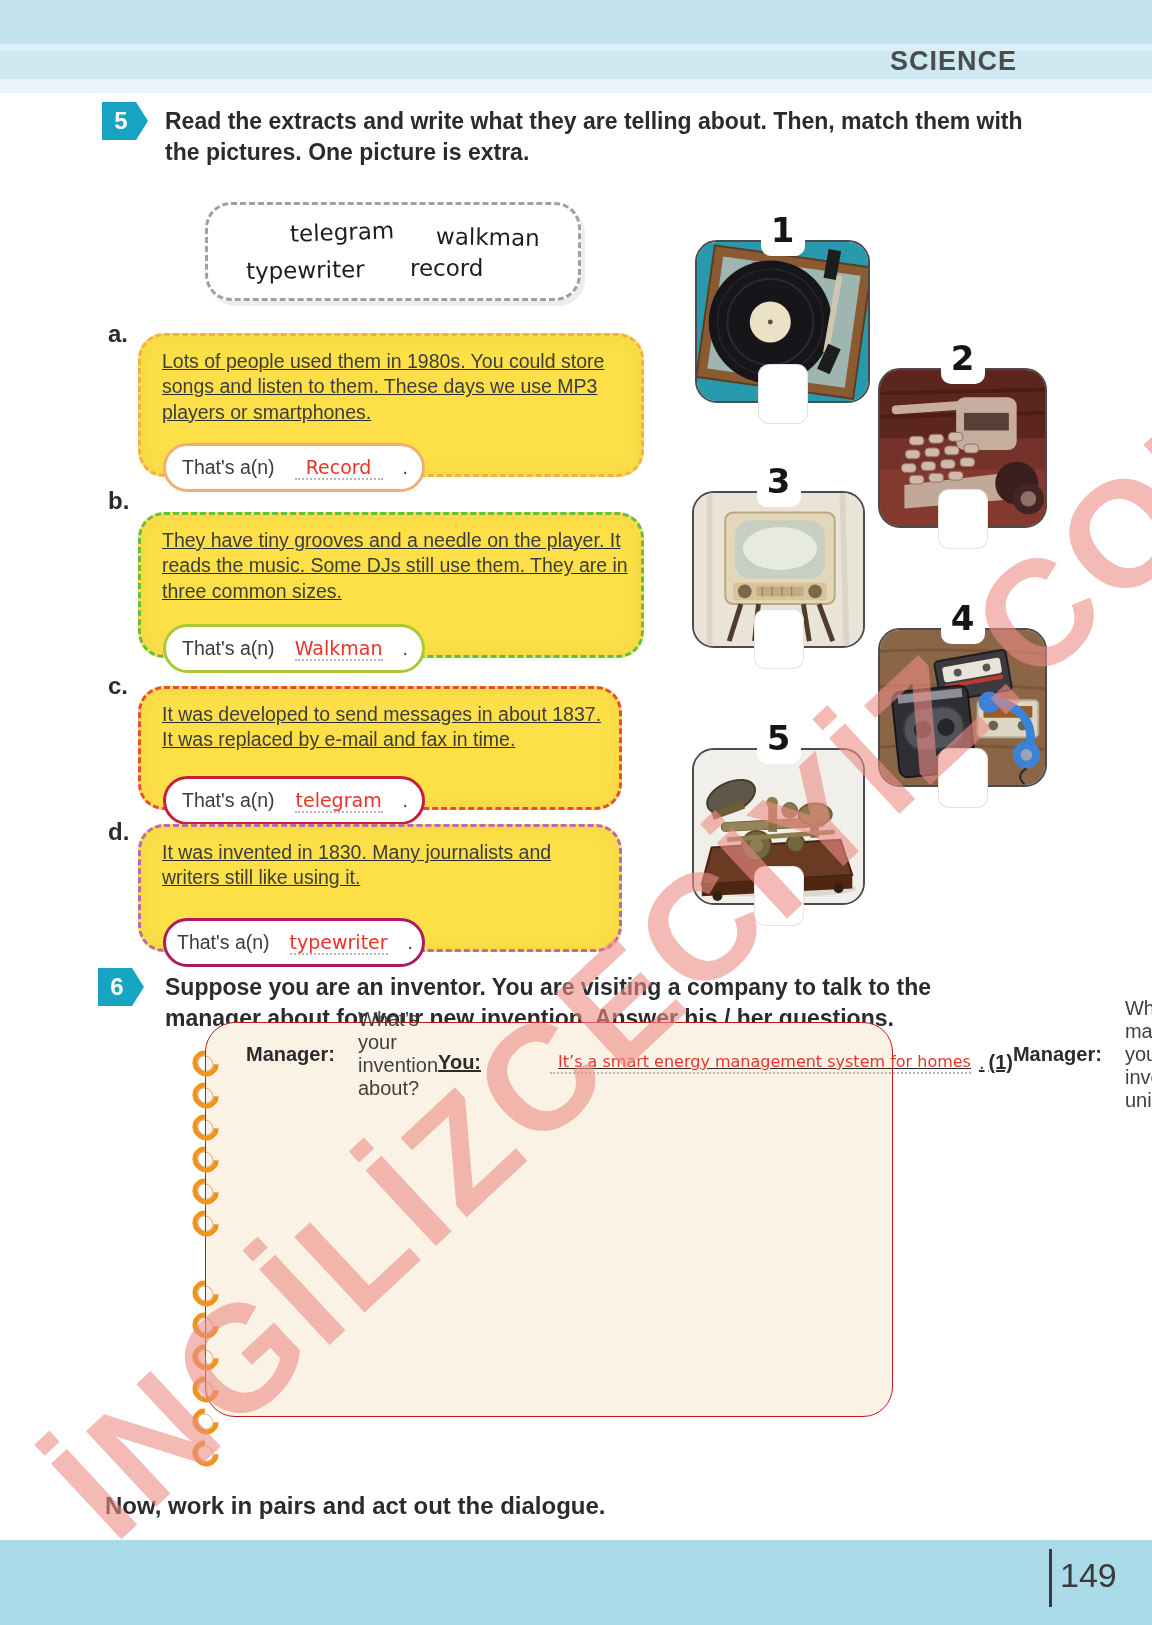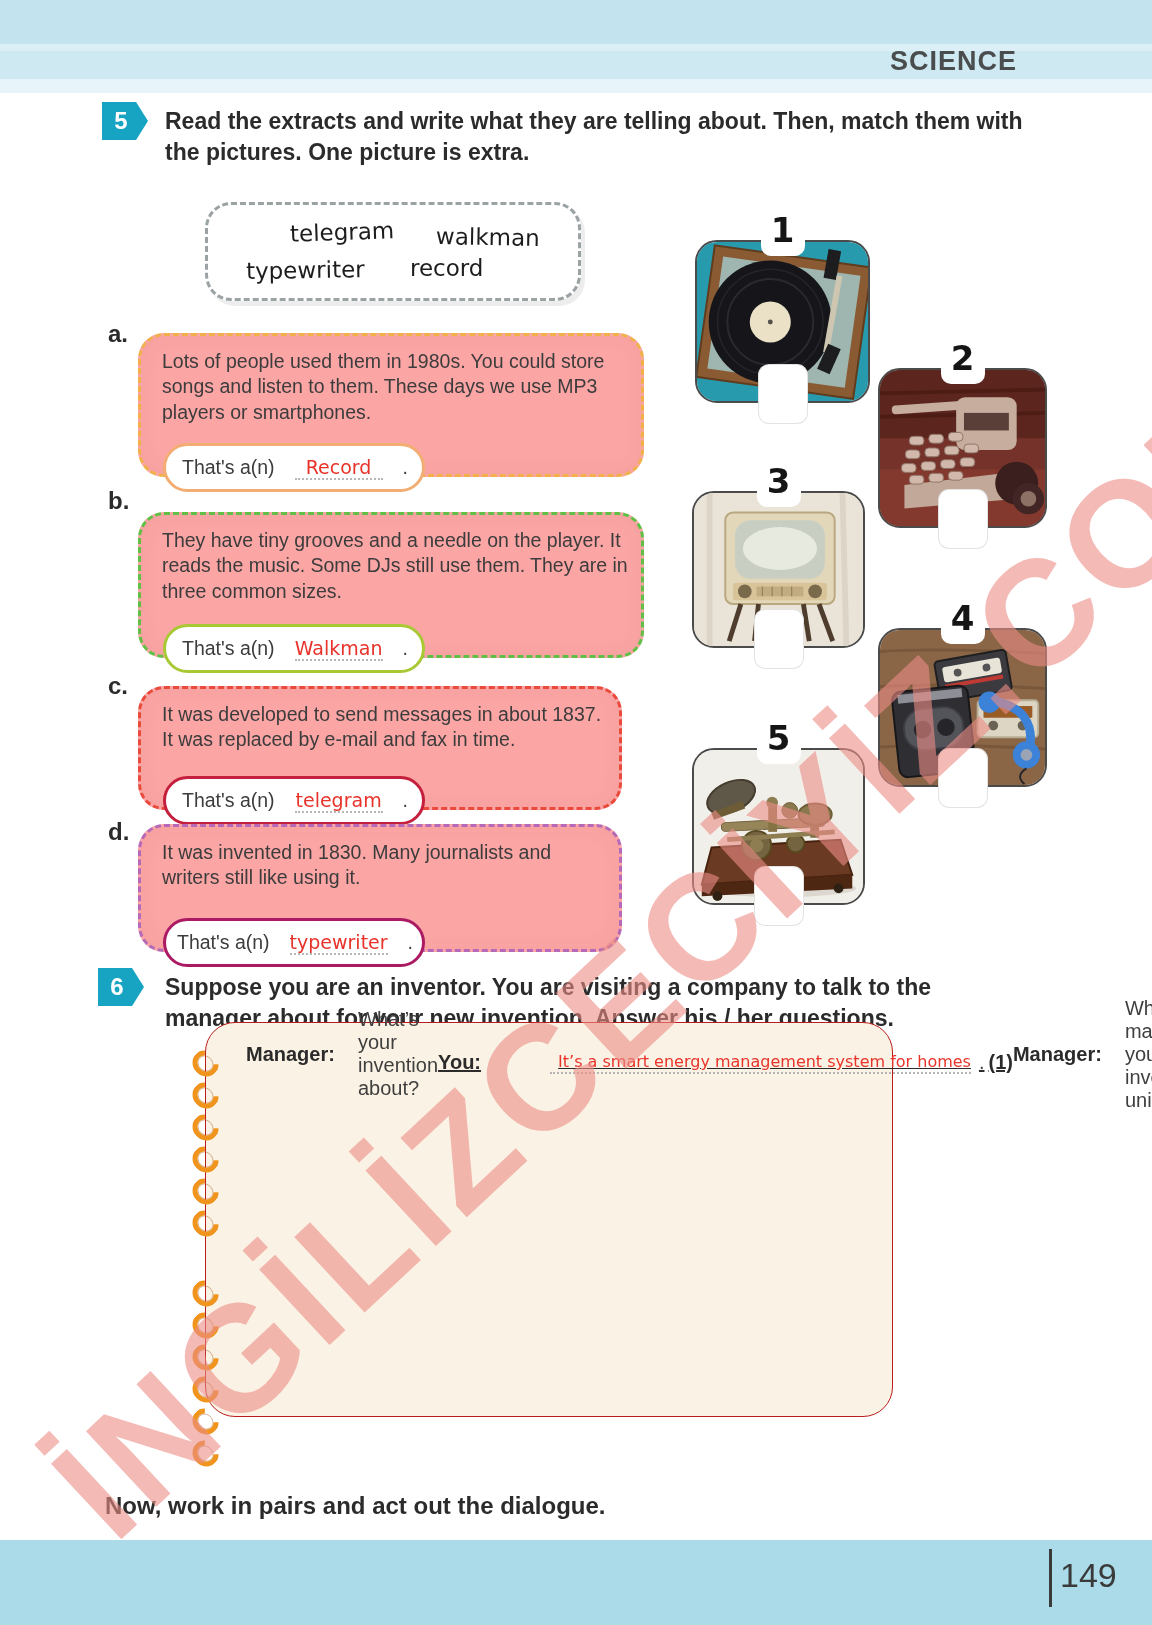--- a/index.html
+++ b/index.html
@@ -23,22 +23,22 @@
   
   .wordbox{position:absolute;left:205px;top:202px;width:370px;height:93px;background:#fff;
            border:3px dashed #9aa2a4;border-radius:26px;box-shadow:4px 5px 0 rgba(0,0,0,0.07);}
   .word{position:absolute;font-family:"DejaVu Sans",sans-serif;font-size:23px;color:#1d1d1d;}
   .w0{left:82px;top:14px;transform:rotate(-2deg);}
   .w1{left:228px;top:19px;transform:rotate(1deg);}
   .w2{left:38px;top:52px;transform:rotate(-1deg);}
   .w3{left:202px;top:50px;}
   
   .exletter{position:absolute;left:108px;font-weight:bold;font-size:24px;color:#2b2b2b;}
-  .extract{position:absolute;left:138px;background:#fca5a5;border:3px dashed var(--c);
-           border-radius:26px;box-shadow:inset 0 0 22px rgba(0,0,0,0.04);}
+  .extract{position:absolute;left:138px;background:#fde047;border:3px dashed var(--c);
+           border-radius:26px;box-shadow:inset 0 0 22px rgba(0,0,0,0.04);text-decoration:underline;}
   .ex-a{--c:var(--extract_a_border,#f0b04a);--pc:var(--extract_a_pill,#f2ae72);}
   .ex-b{--c:var(--extract_b_border,#62bf46);--pc:var(--extract_b_pill,#a9c934);}
   .ex-c{--c:var(--extract_c_border,#ea4a3c);--pc:var(--extract_c_pill,#c51f3e);}
   .ex-d{--c:var(--extract_d_border,#b669b6);--pc:var(--extract_d_pill,#ab1a63);}
   .extext{padding:13px 12px 0 21px;font-size:19.5px;line-height:1.3;color:#3c3c3c;}
   .pill{position:absolute;left:22px;bottom:-18px;width:262px;height:49px;background:#fff;
         border:3px solid var(--pc);border-radius:999px;display:flex;align-items:center;
         padding:0 14px 0 16px;box-sizing:border-box;gap:20px;justify-content:center;}
   .pill .prompt{font-size:19.5px;color:#3c3c3c;white-space:nowrap;}
   .pill .ansline{flex:1;border-bottom:2px dotted #b7b7b7;text-align:center;}

